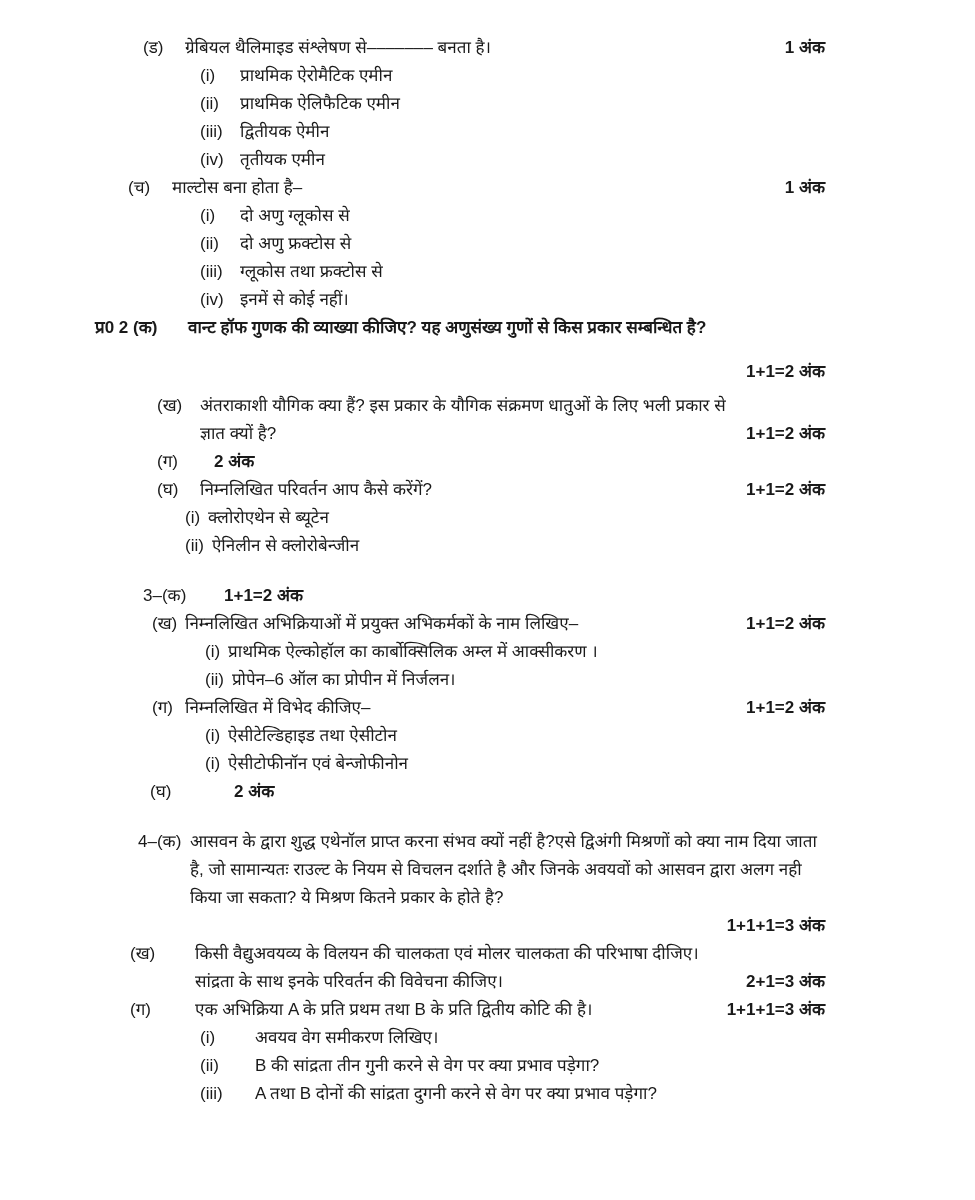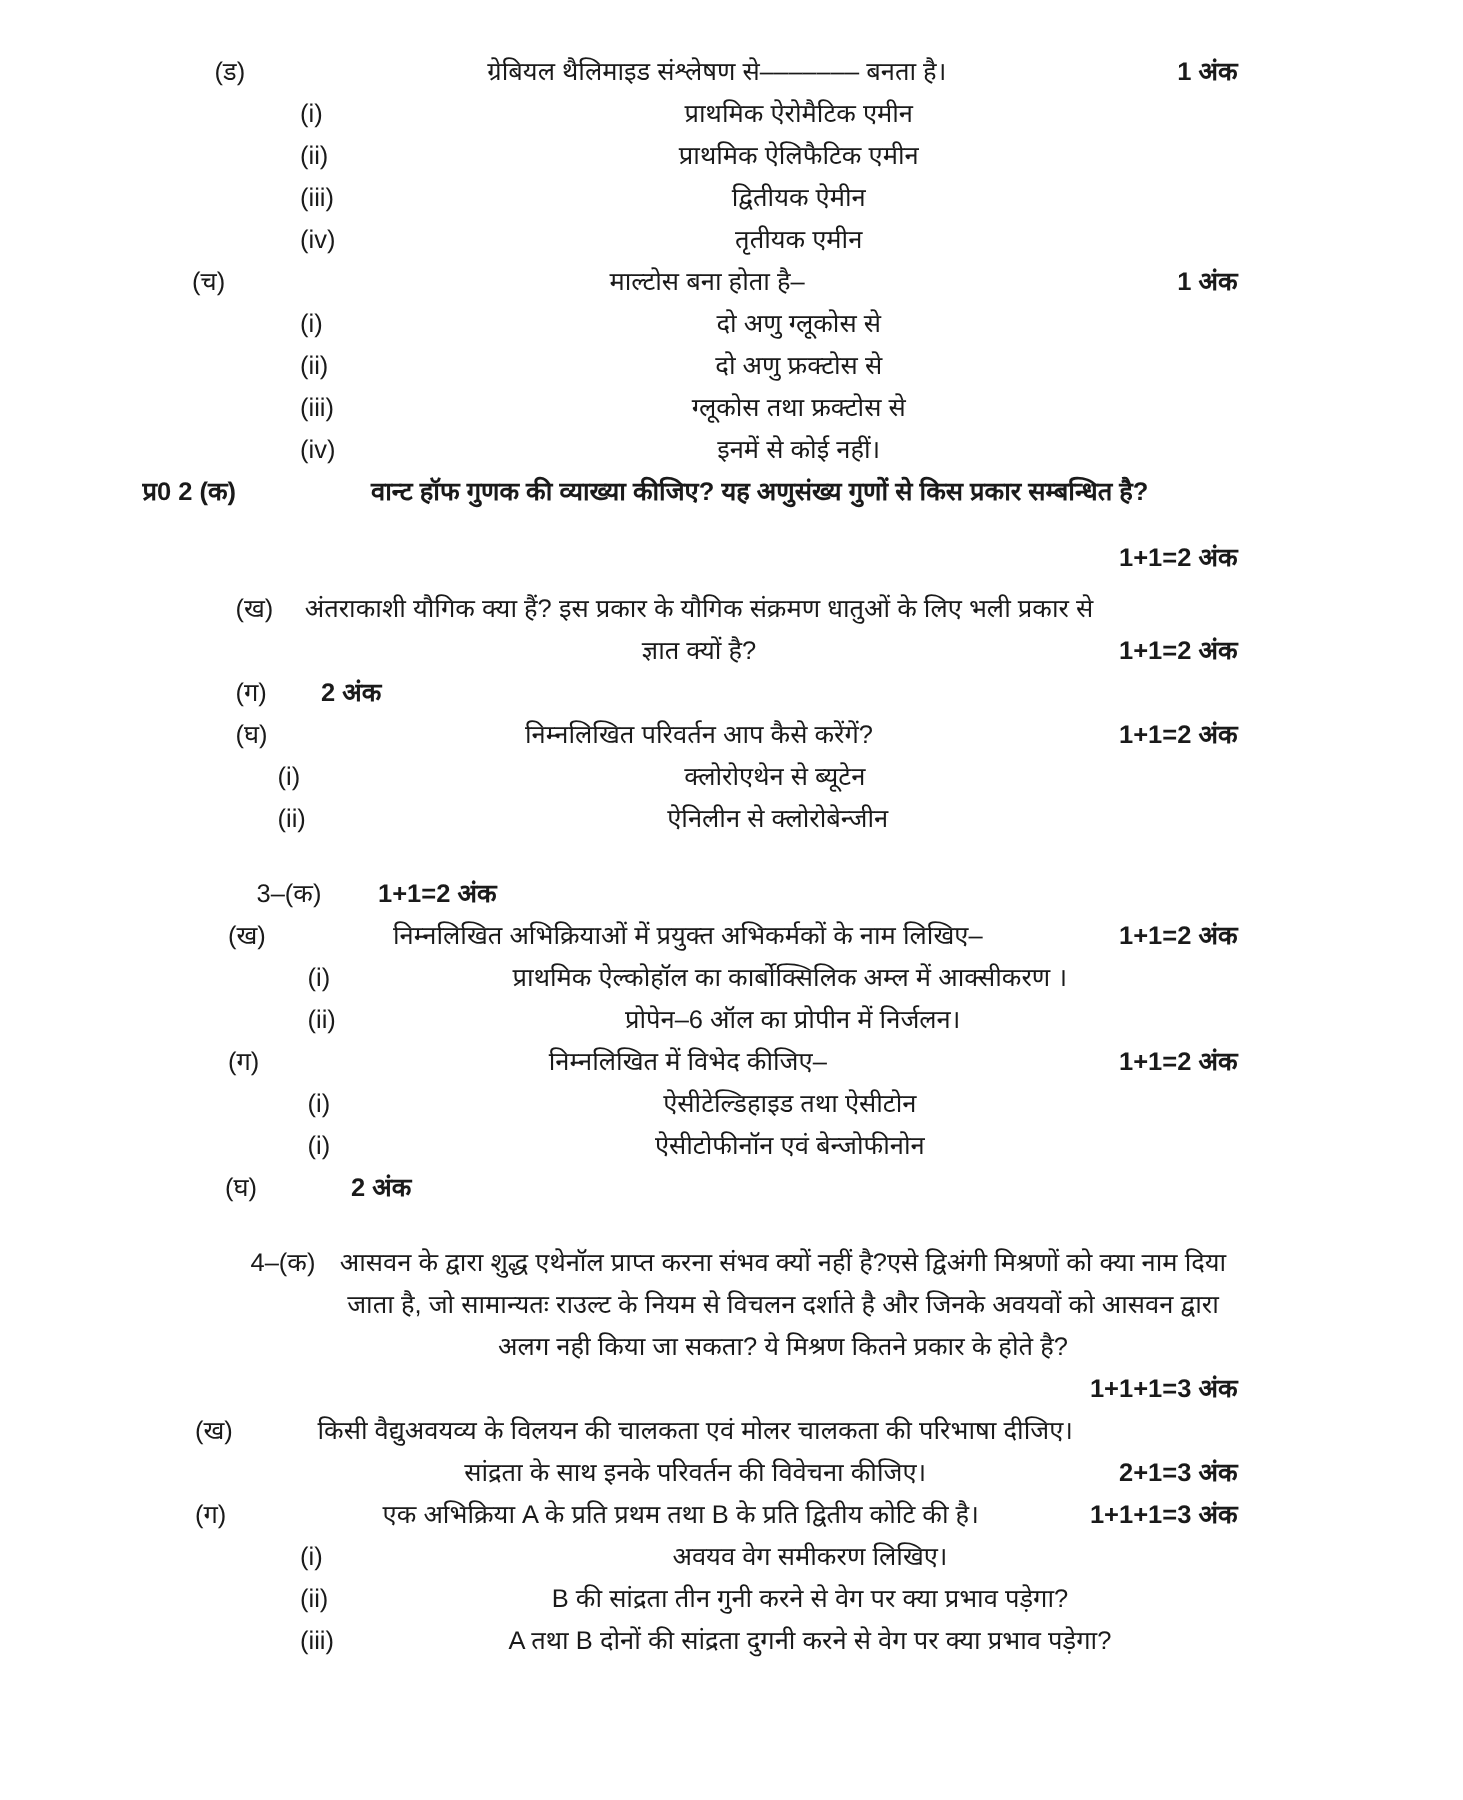--- a/index.html
+++ b/index.html
@@ -9,43 +9,43 @@
     min-height: 1200px;
     background: #ffffff;
     color: #1a1a1a;
     font-family: "Liberation Sans", "DejaVu Sans", sans-serif;
     font-size: 17px;
     line-height: 28px;
     padding: 34px 150px 28px 0;
   }
   .row { display: flex; align-items: flex-start; }
   .lbl { flex: 0 0 auto; }
-  .txt { flex: 1 1 auto; text-align: center; }
+  .txt { flex: 1 1 auto; }
   .marks {
     flex: 0 0 auto;
     margin-left: 14px;
     font-weight: 700;
     white-space: nowrap;
     align-self: flex-end;
   }
   .marks-line { text-align: right; font-weight: 700; }
   .marks-line.spaced { margin-top: 16px; margin-bottom: 6px; }
 
   
   .ml-d1  { margin-left: 143px; } .ml-d1 .lbl  { min-width: 42px; }
   .ml-ch  { margin-left: 128px; } .ml-ch .lbl  { min-width: 44px; }
   .optA   { margin-left: 200px; } .optA .opt-n { display:inline-block; min-width: 40px; }
   .ml-q2  { margin-left: 95px; font-weight: bold;  } .ml-q2 .lbl  { min-width: 93px; }
   .ml-q2s { margin-left: 157px; } .ml-q2s .lbl { min-width: 43px; }
   .optB   { margin-left: 185px; } .optB .opt-n { margin-right: 8px; }
-  .ml-q3a { margin-left: 143px; } .ml-q3a .lbl { min-width: 67px; margin-left: 28px; }
+  .ml-q3a { margin-left: 143px; } .ml-q3a .lbl { min-width: 67px; }
   .ml-q3s { margin-left: 152px; } .ml-q3s .lbl { min-width: 33px; }
   .optC   { margin-left: 205px; } .optC .opt-n { margin-right: 8px; }
   .ml-q3d { margin-left: 150px; } .ml-q3d .lbl { min-width: 70px; }
-  .ml-q4a { margin-left: 138px; } .ml-q4a .lbl { min-width: 52px; margin-left: 29px; }
+  .ml-q4a { margin-left: 138px; } .ml-q4a .lbl { min-width: 52px; }
   .ml-q4s { margin-left: 130px; } .ml-q4s .lbl { min-width: 65px; }
   .optD   { margin-left: 200px; } .optD .opt-n { display:inline-block; min-width: 55px; }
 
   .gap-md { margin-top: 22px; }
   .gap-xs { margin-top: 5px; }
 </style>
 </head>
 <body>
 
 <div class="page">

